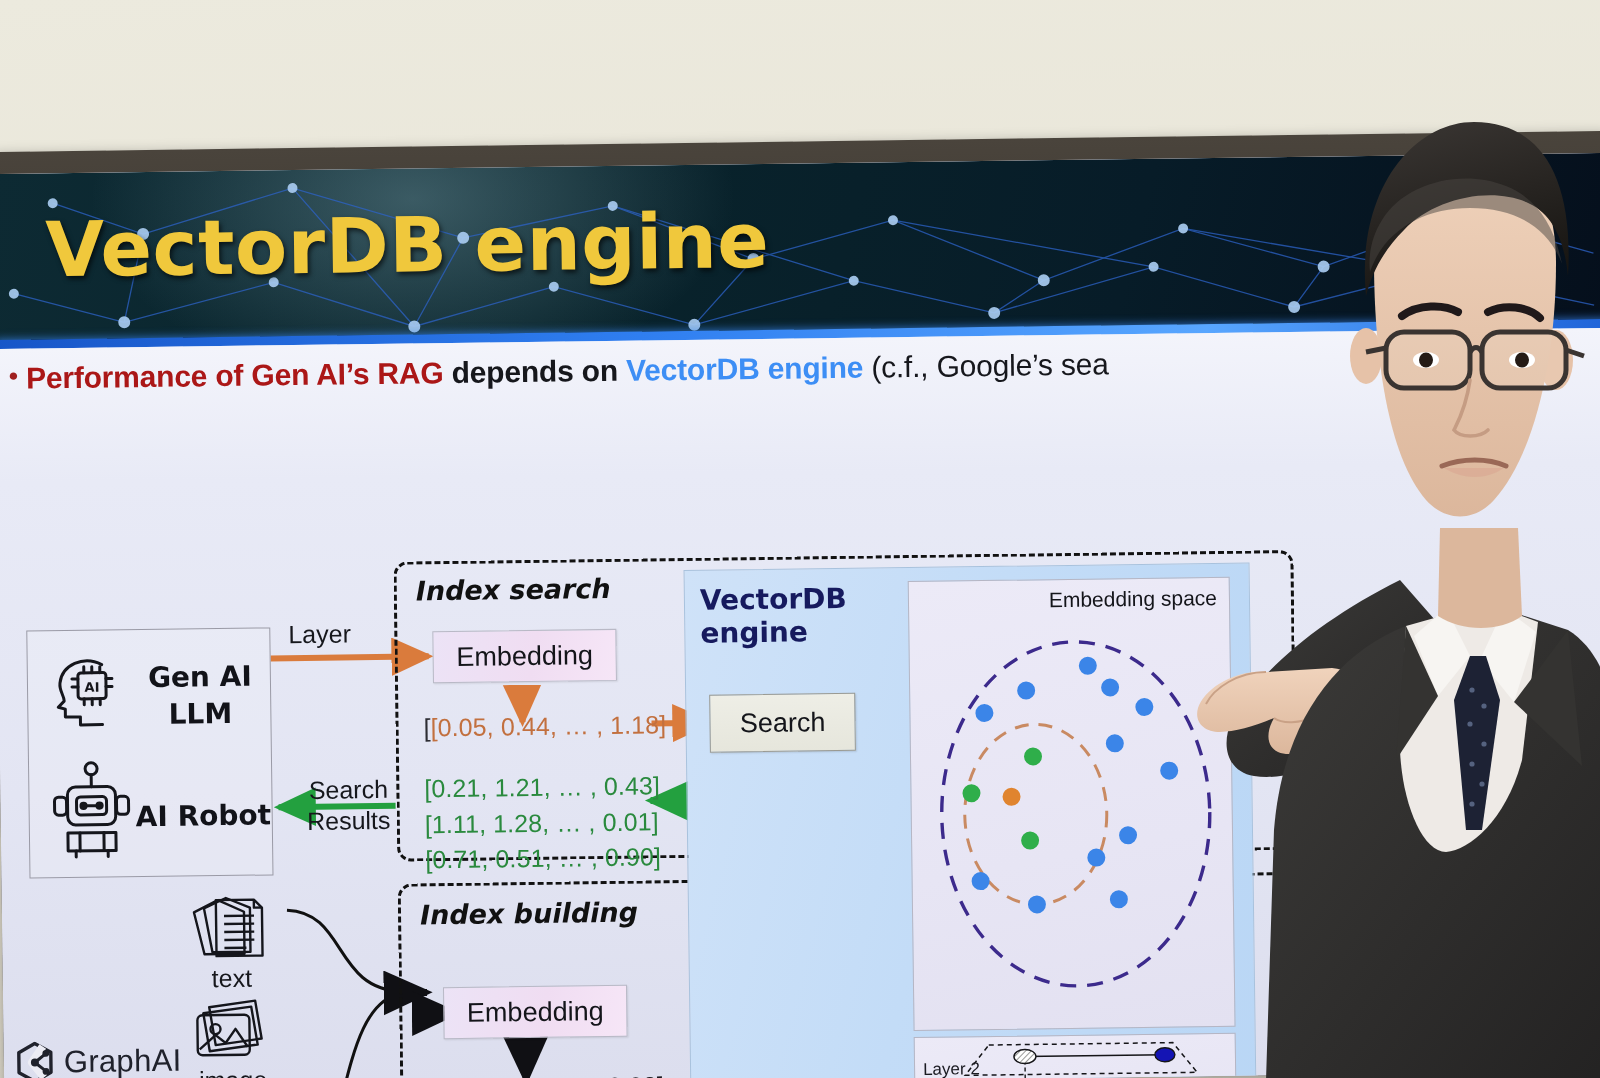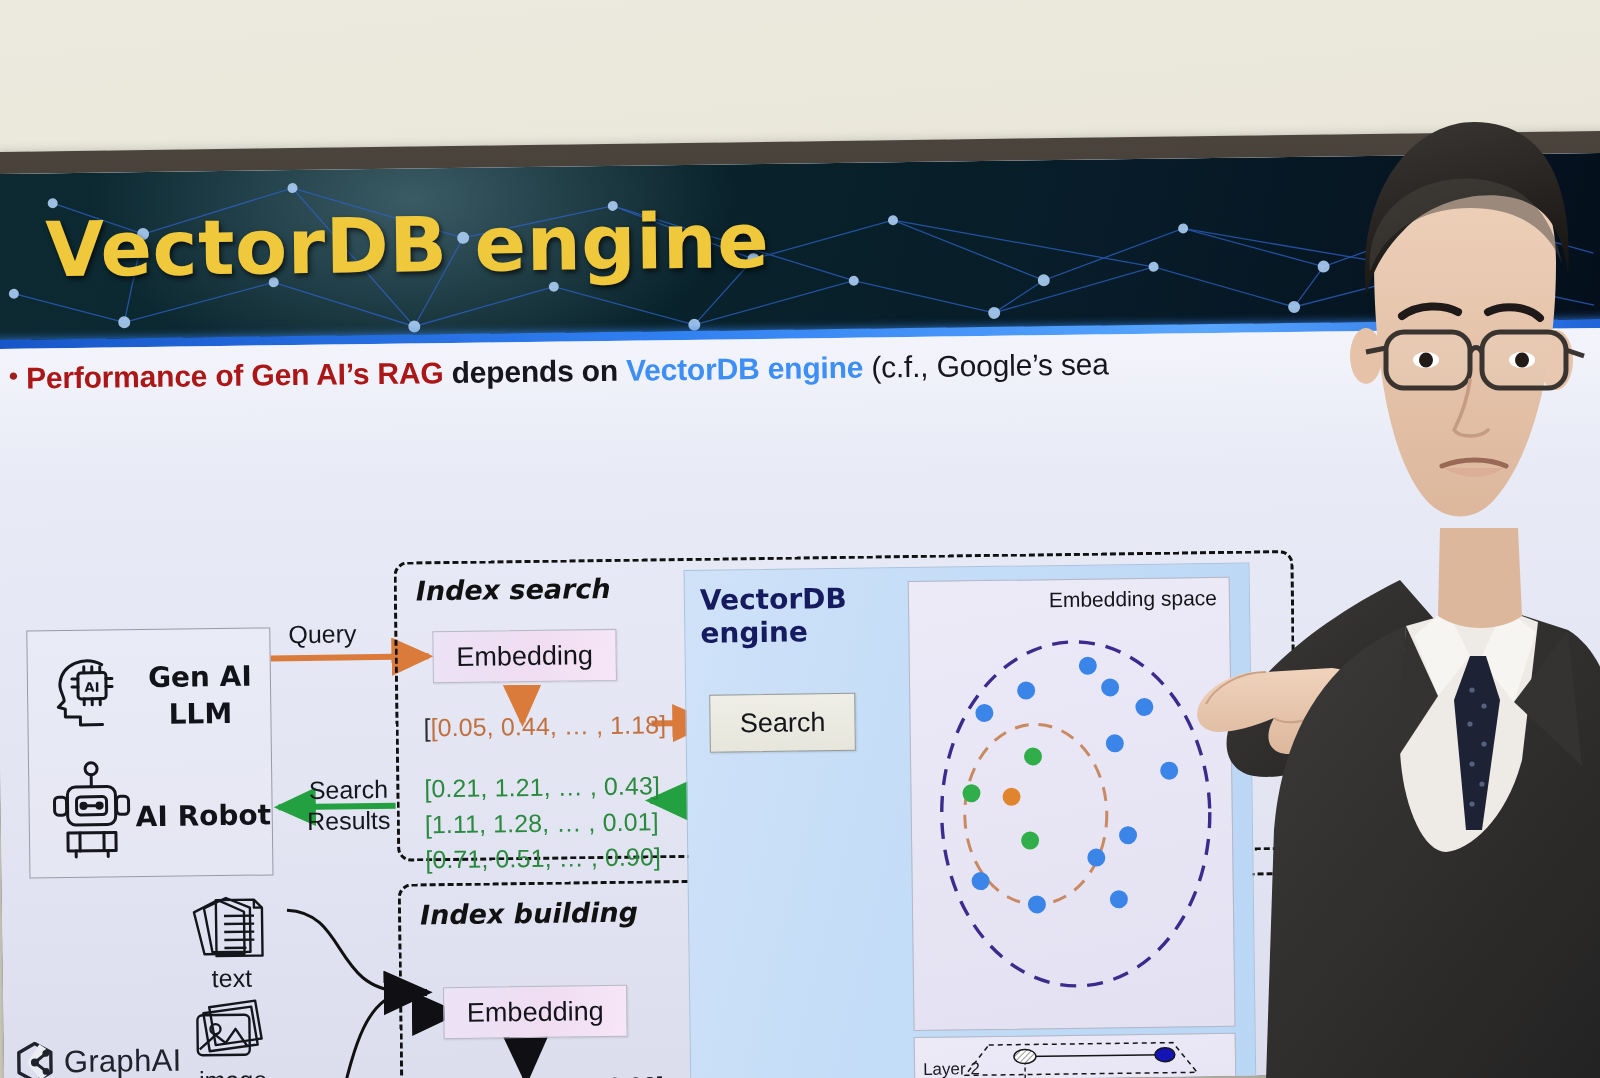--- a/index.html
+++ b/index.html
@@ -249,21 +249,21 @@
             <rect x="7" y="38" width="12" height="18" rx="4"></rect>
             <rect x="69" y="38" width="12" height="18" rx="4"></rect>
             <path d="M20 74 h48 v18 h-48 z"></path>
             <path d="M32 74 v18 M56 74 v18"></path>
             <path d="M28 92 v6 M60 92 v6"></path>
           </g>
         </svg>
         <div class="abs" style="left:106px;top:170px;font-size:28px;font-weight:700;color:#121319;font-family:'DejaVu Sans',sans-serif;">AI Robot</div>
       </div>
 
-      <div class="abs lbl" style="left:290px;top:275px;">Query</div>
+      <div class="abs lbl" style="left:290px;top:275px;">Layer</div>
       <div class="abs" style="left:288px;top:430px;width:120px;text-align:center;font-size:25px;color:#16171c;line-height:1.24;">
         <div>Search</div>
         <div>Results</div>
       </div>
 
       <div class="abs dashbox" style="left:396px;top:218px;width:900px;height:300px;"></div>
       <div class="abs boxlabel" style="left:418px;top:232px;">Index search</div>
 
       <div class="abs emb-box" style="left:434px;top:288px;width:184px;height:52px;">
         <span>Embedding</span>

